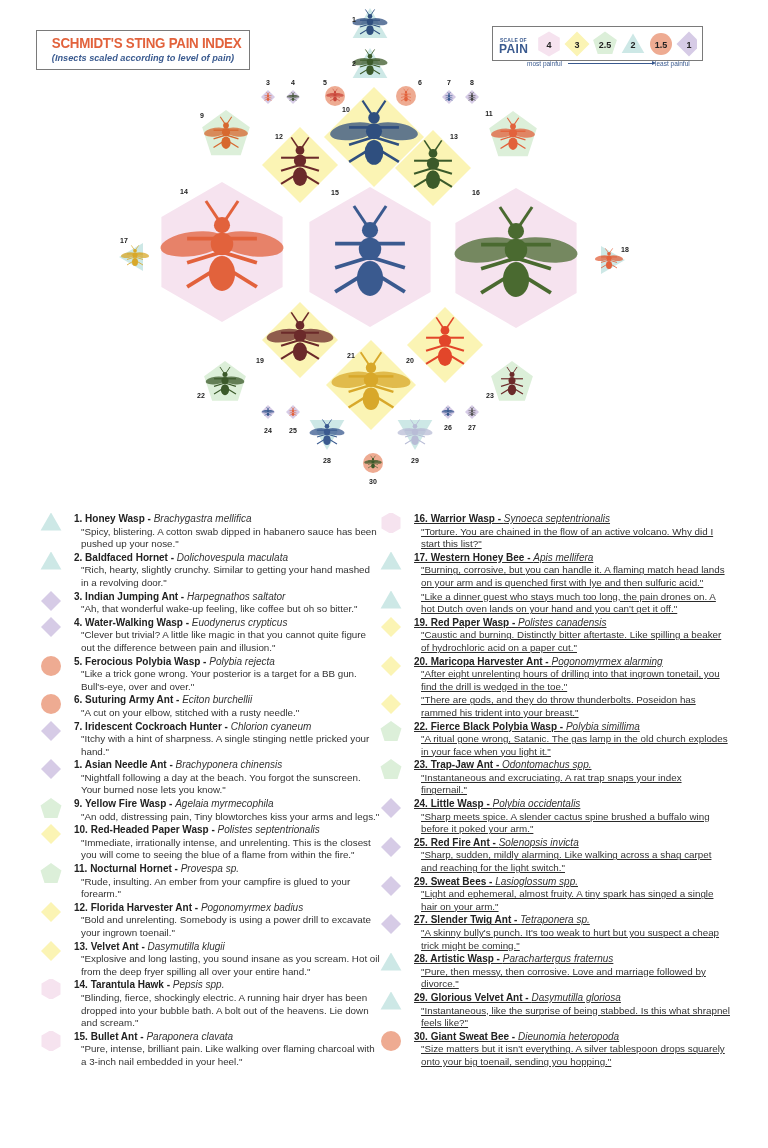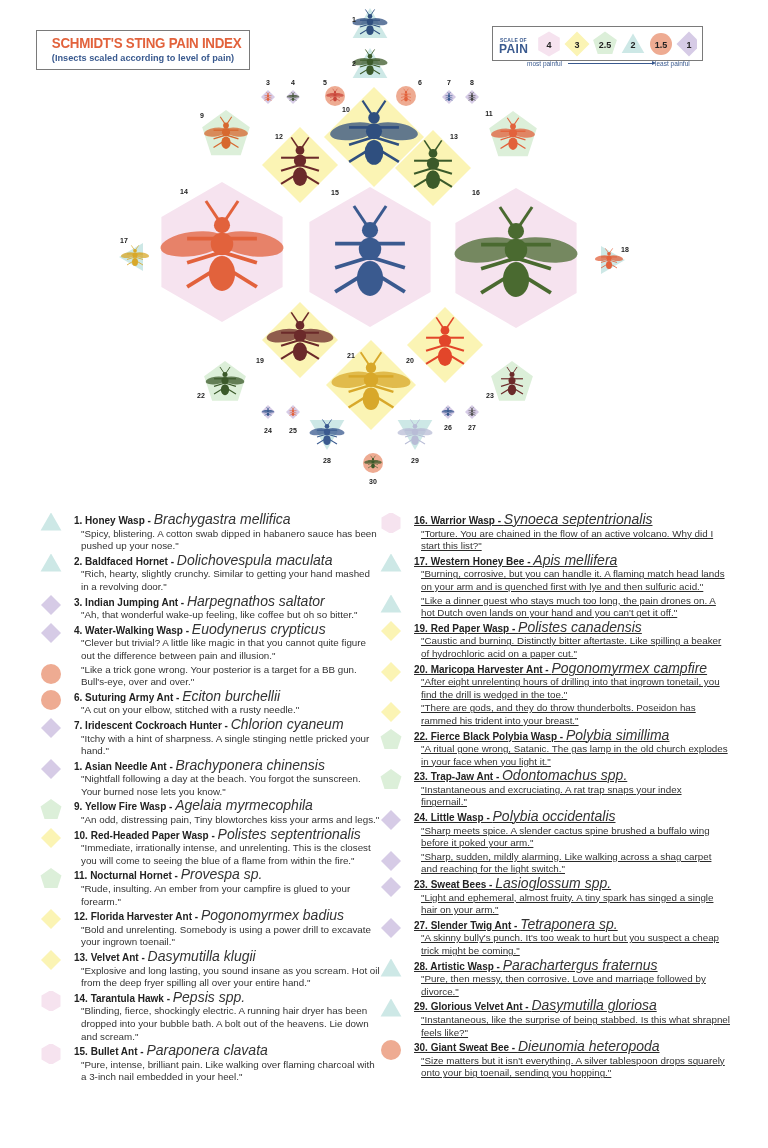--- a/index.html
+++ b/index.html
@@ -1,37 +1,37 @@
 <!DOCTYPE html>
 <html><head>
 <meta charset="utf-8">
 <style>
   html, body { margin:0; padding:0; background:#ffffff; }
   body { width:768px; height:1148px; position:relative; overflow:hidden; font-family:"Liberation Sans", "DejaVu Sans", sans-serif; color:#2a2a2a; }
   .title-box { position:absolute; left:36px; top:30px; width:214px; height:40px; border:1.5px solid #7a7a7a; box-sizing:border-box; text-align:center; padding-top:3px; }
   .title-main { font-family:"Liberation Sans", sans-serif; font-weight:bold; font-size:15.5px; color:#e2623c; letter-spacing:-0.3px; transform:scaleX(0.86); transform-origin:center; white-space:nowrap; line-height:18px; }
-  .title-sub { font-weight:bold; font-size:9.2px; color:#3a5a8f; line-height:12px; white-space:nowrap; }
+  .title-sub { font-style:italic; font-weight:bold; font-size:9.2px; color:#3a5a8f; line-height:12px; white-space:nowrap; }
   .scale-box { position:absolute; left:492px; top:26px; width:211px; height:35px; border:1.5px solid #7a7a7a; box-sizing:border-box; }
   .scale-label1 { position:absolute; left:7px; top:10px; font-size:5px; font-weight:bold; color:#3a5a8f; letter-spacing:0.2px; }
   .scale-label2 { position:absolute; left:6px; top:15px; font-size:12px; font-weight:bold; color:#3a5a8f; letter-spacing:0.4px; }
   .scale-shapes { position:absolute; left:44px; top:4px; }
   .scale-foot { position:absolute; left:0; top:33px; width:100%; font-size:6.5px; color:#3a5a8f; }
   .scale-foot .l { position:absolute; left:34px; }
   .scale-foot .r { position:absolute; left:162px; }
   .scale-foot .arr { position:absolute; left:75px; top:3px; width:86px; height:1px; background:#3a5a8f; }
   .scale-foot .arr::after { content:""; position:absolute; right:-2px; top:-2px; border-left:4px solid #3a5a8f; border-top:2.5px solid transparent; border-bottom:2.5px solid transparent; }
   .diagram { position:absolute; left:0; top:0; width:768px; height:500px; }
   .num { font-family:"Liberation Sans", sans-serif; font-weight:bold; font-size:7px; fill:#222; }
   .legend { position:absolute; top:513px; }
   .legend.left { left:40px; width:340px; }
   .legend.right { left:380px; width:350px;text-decoration:underline; }
   .item { position:relative; padding-left:34px; margin-bottom:1px; }
   .item .shape { position:absolute; left:0; top:0px; width:22px; height:20px; }
   .item .name { font-size:10px; font-weight:bold; color:#222; line-height:12.6px; }
-  .item .sci { font-size:14px; font-style:italic; font-weight:normal; color:#333; }
+  .item .sci { font-size:10px; font-style:italic; font-weight:normal; color:#333; }
   .item .quote { font-size:9.8px; color:#333; line-height:12.6px; padding-left:7px; }
 </style>
 </head>
 <body>
 
 <div class="title-box">
   <div class="title-main">SCHMIDT'S STING PAIN INDEX</div>
   <div class="title-sub">(Insects scaled according to level of pain)</div>
 </div>
 
@@ -648,20 +648,21 @@
       <svg width="22" height="22" class="shape">
         <polygon points="11.0,0.0 21.0,10.0 11.0,20.0 1.0,10.0" fill="#d6cbe6"></polygon>
       </svg>
       <div class="name"><span>4. Water-Walking Wasp - </span><span class="sci">Euodynerus crypticus</span></div>
       <div class="quote">"Clever but trivial? A little like magic in that you cannot quite figure out the difference between pain and illusion."</div>
     </div>
     <div class="item">
       <svg width="22" height="22" class="shape">
         <circle cx="11" cy="10" r="10" fill="#eeab92"></circle>
       </svg>
+      <div class="name"><span>5. Ferocious Polybia Wasp - </span><span class="sci">Polybia rejecta</span></div>
       <div class="quote">"Like a trick gone wrong. Your posterior is a target for a BB gun. Bull's-eye, over and over."</div>
     </div>
     <div class="item">
       <svg width="22" height="22" class="shape">
         <circle cx="11" cy="10" r="10" fill="#eeab92"></circle>
       </svg>
       <div class="name"><span>6. Suturing Army Ant - </span><span class="sci">Eciton burchellii</span></div>
       <div class="quote">"A cut on your elbow, stitched with a rusty needle."</div>
     </div>
     <div class="item">
@@ -753,21 +754,21 @@
       <svg width="22" height="22" class="shape">
         <polygon points="11.0,0.0 21.0,10.0 11.0,20.0 1.0,10.0" fill="#fbf4b4"></polygon>
       </svg>
       <div class="name"><span>19. Red Paper Wasp - </span><span class="sci">Polistes canadensis</span></div>
       <div class="quote">"Caustic and burning. Distinctly bitter aftertaste. Like spilling a beaker of hydrochloric acid on a paper cut."</div>
     </div>
     <div class="item">
       <svg width="22" height="22" class="shape">
         <polygon points="11.0,0.0 21.0,10.0 11.0,20.0 1.0,10.0" fill="#fbf4b4"></polygon>
       </svg>
-      <div class="name"><span>20. Maricopa Harvester Ant - </span><span class="sci">Pogonomyrmex campfire</span></div>
+      <div class="name"><span>20. Maricopa Harvester Ant - </span><span class="sci">Pogonomyrmex alarming</span></div>
       <div class="quote">"After eight unrelenting hours of drilling into that ingrown tonetail, you find the drill is wedged in the toe."</div>
     </div>
     <div class="item">
       <svg width="22" height="22" class="shape">
         <polygon points="11.0,0.0 21.0,10.0 11.0,20.0 1.0,10.0" fill="#fbf4b4"></polygon>
       </svg>
       <div class="quote">"There are gods, and they do throw thunderbolts. Poseidon has rammed his trident into your breast."</div>
     </div>
     <div class="item">
       <svg width="22" height="22" class="shape">
@@ -787,27 +788,28 @@
       <svg width="22" height="22" class="shape">
         <polygon points="11.0,0.0 21.0,10.0 11.0,20.0 1.0,10.0" fill="#d6cbe6"></polygon>
       </svg>
       <div class="name"><span>24. Little Wasp - </span><span class="sci">Polybia occidentalis</span></div>
       <div class="quote">"Sharp meets spice. A slender cactus spine brushed a buffalo wing before it poked your arm."</div>
     </div>
     <div class="item">
       <svg width="22" height="22" class="shape">
         <polygon points="11.0,0.0 21.0,10.0 11.0,20.0 1.0,10.0" fill="#d6cbe6"></polygon>
       </svg>
+      <div class="name"><span>25. Red Fire Ant - </span><span class="sci">Solenopsis invicta</span></div>
       <div class="quote">"Sharp, sudden, mildly alarming. Like walking across a shag carpet and reaching for the light switch."</div>
     </div>
     <div class="item">
       <svg width="22" height="22" class="shape">
         <polygon points="11.0,0.0 21.0,10.0 11.0,20.0 1.0,10.0" fill="#d6cbe6"></polygon>
       </svg>
-      <div class="name"><span>23. Sweat Bees - </span><span class="sci">Lasioglossum spp.</span></div>
+      <div class="name"><span>29. Sweat Bees - </span><span class="sci">Lasioglossum spp.</span></div>
       <div class="quote">"Light and ephemeral, almost fruity. A tiny spark has singed a single hair on your arm."</div>
     </div>
     <div class="item">
       <svg width="22" height="22" class="shape">
         <polygon points="11.0,0.0 21.0,10.0 11.0,20.0 1.0,10.0" fill="#d6cbe6"></polygon>
       </svg>
       <div class="name"><span>27. Slender Twig Ant - </span><span class="sci">Tetraponera sp.</span></div>
       <div class="quote">"A skinny bully's punch. It's too weak to hurt but you suspect a cheap trick might be coming."</div>
     </div>
     <div class="item">

